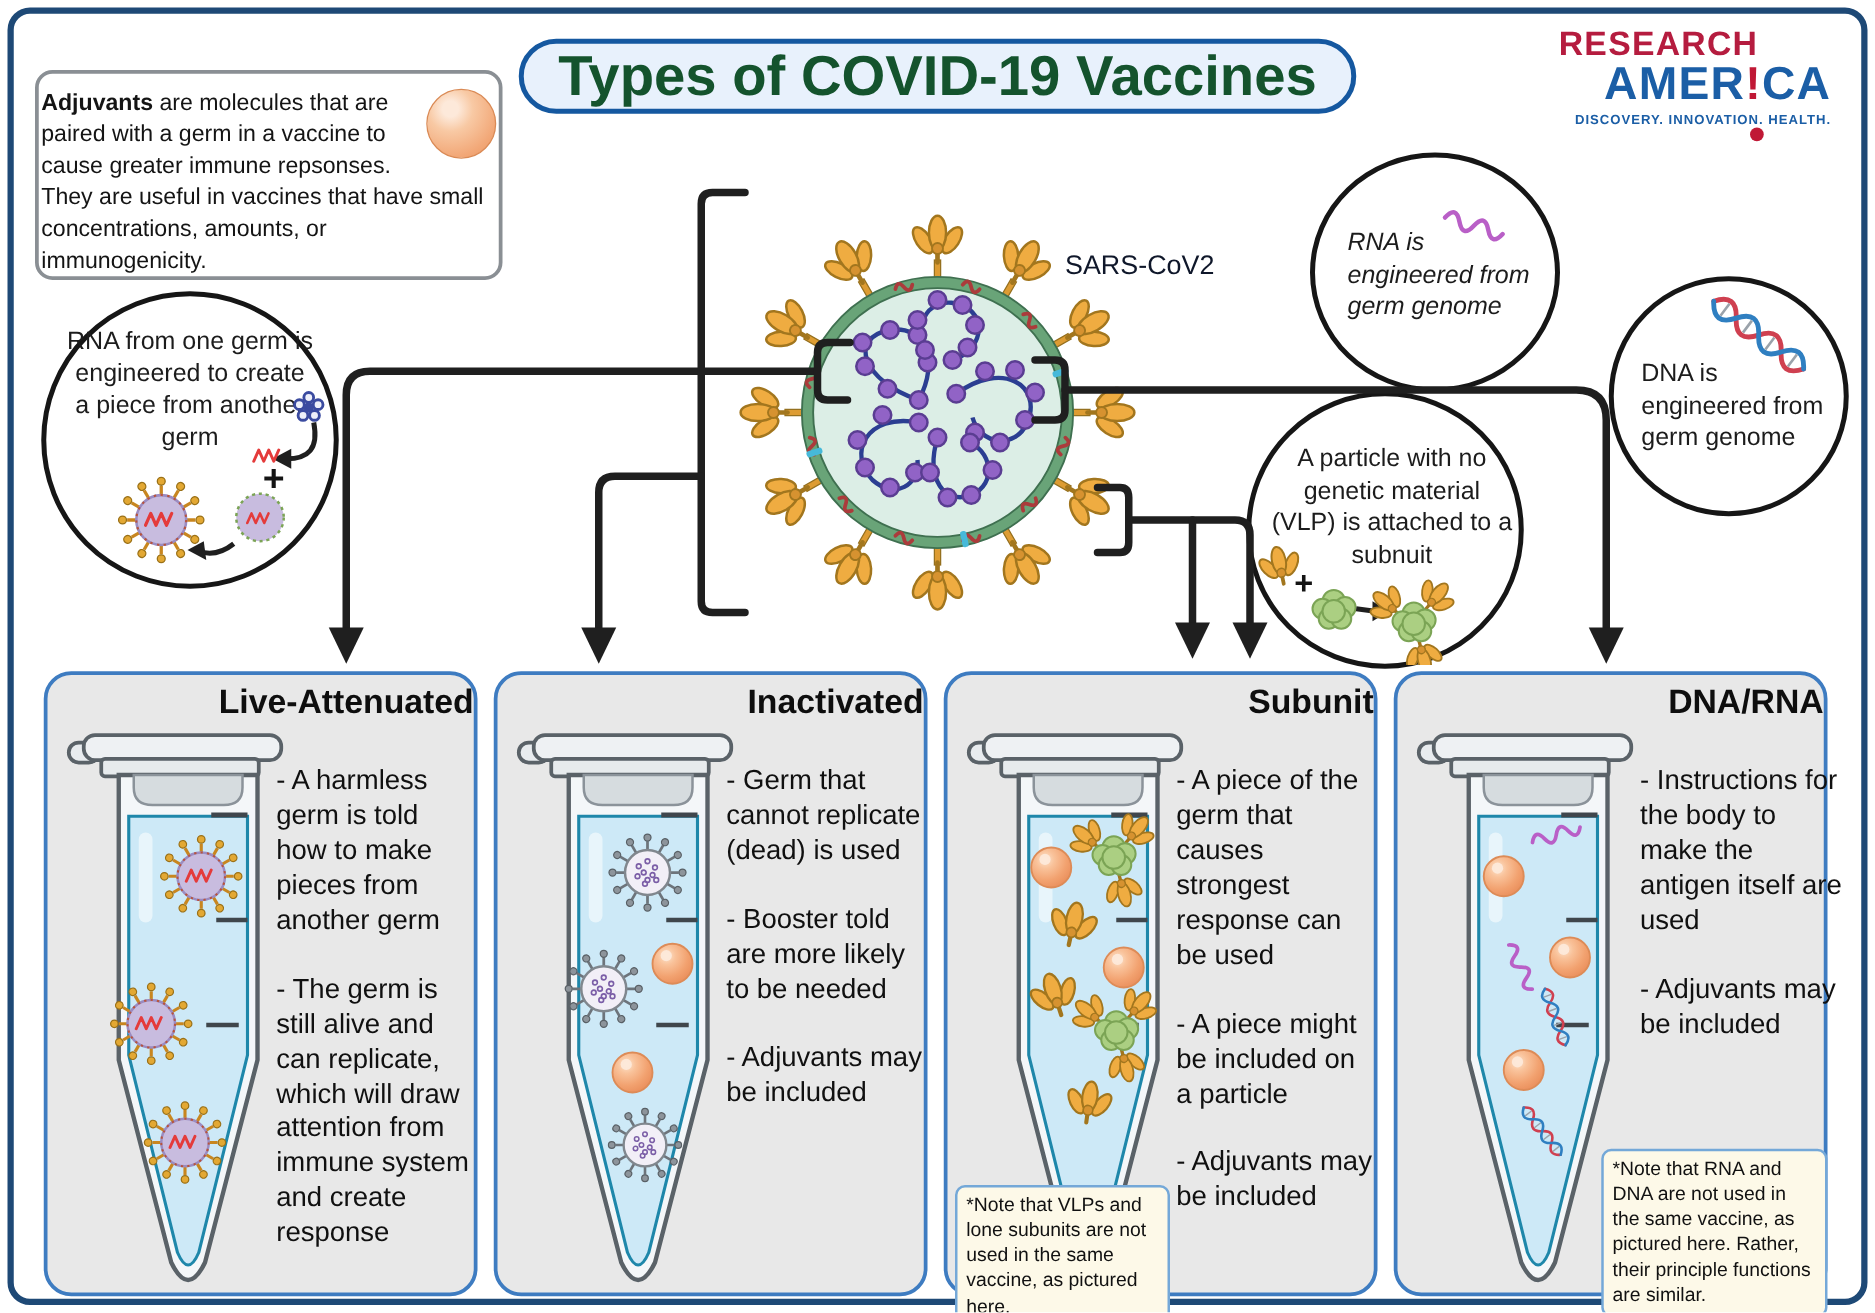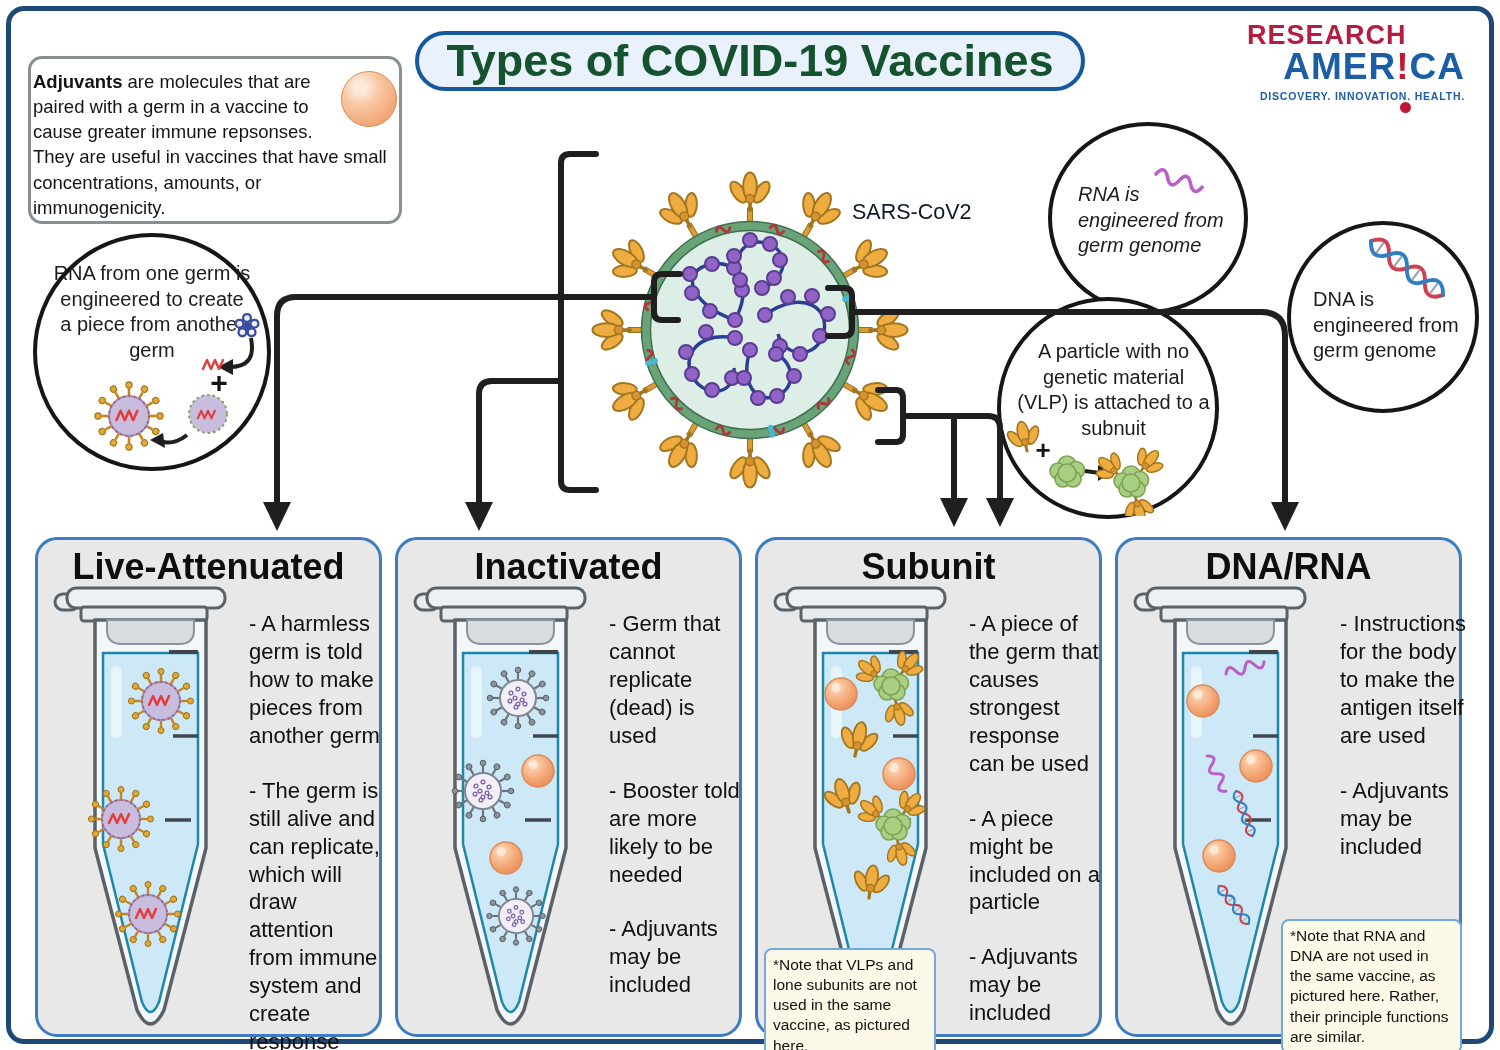--- a/index.html
+++ b/index.html
@@ -29,35 +29,35 @@
   
   .callout{position:absolute;background:#fff;border:4px solid #161616;border-radius:50%;
     box-sizing:border-box;z-index:3;}
   .callout .ct{position:absolute;color:#1c1c1c;font-size:20px;line-height:1.28;}
   #c-hybrid{left:33px;top:233px;width:238px;height:238px;}
   #c-hybrid .ct{left:16px;right:16px;top:24px;text-align:center;}
   #c-rna{left:1048px;top:122px;width:200px;height:192px;}
   #c-rna .ct{left:26px;top:56px;width:152px;font-style:italic;}
   #c-dna{left:1287px;top:221px;width:192px;height:192px;}
   #c-dna .ct{left:22px;top:62px;width:156px;}
-  #c-vlp{left:997px;top:297px;width:222px;height:222px;}
+  #c-vlp{left:997px;top:313px;width:222px;height:222px;}
   #c-vlp .ct{left:15px;width:195px;top:38px;text-align:center;}
   .mini{position:absolute;left:0;top:0;}
   
   .virus-svg{position:absolute;left:590px;top:165px;z-index:2;}
   .virus-label{position:absolute;left:852px;top:200px;font-size:21.5px;color:#0f172a;z-index:6;}
   .arrows{position:absolute;left:0;top:0;z-index:4;pointer-events:none;}
   
   .panel{position:absolute;top:537px;width:347px;height:500px;background:#e8e8e8;
     border:3px solid #3e7cc1;border-radius:22px;box-sizing:border-box;z-index:5;}
   #p1{left:35px;} #p2{left:395px;} #p3{left:755px;} #p4{left:1115px;}
-  .panel-title{margin-top:6px;text-align:center;font-size:36px;font-weight:bold;color:#0e0e0e;}
+  .panel-title{margin-top:6px;text-align:right;font-size:27px;font-weight:bold;color:#0e0e0e;}
   .tube{position:absolute;left:13px;top:46px;z-index:1;}
   .bullets{position:absolute;left:183px;top:70px;width:160px;font-size:22px;line-height:1.27;color:#101010;}
-  .bullets .b{margin-bottom:27px;margin-left:28px;}
+  .bullets .b{margin-bottom:27px;}
   #p4 .bullets{left:194px;width:162px;}
   .note{position:absolute;background:#fdf9e8;border:2px solid #74a8d8;border-radius:8px;
     padding:5px 7px;font-size:15.5px;line-height:1.3;color:#111;box-sizing:border-box;z-index:2;}
   #p3 .note{left:6px;top:408px;width:172px;}
   #p4 .note{left:163px;top:379px;width:181px;}
 </style>
 </head>
 <body>
 
 <svg width="0" height="0" style="position:absolute" aria-hidden="true">

